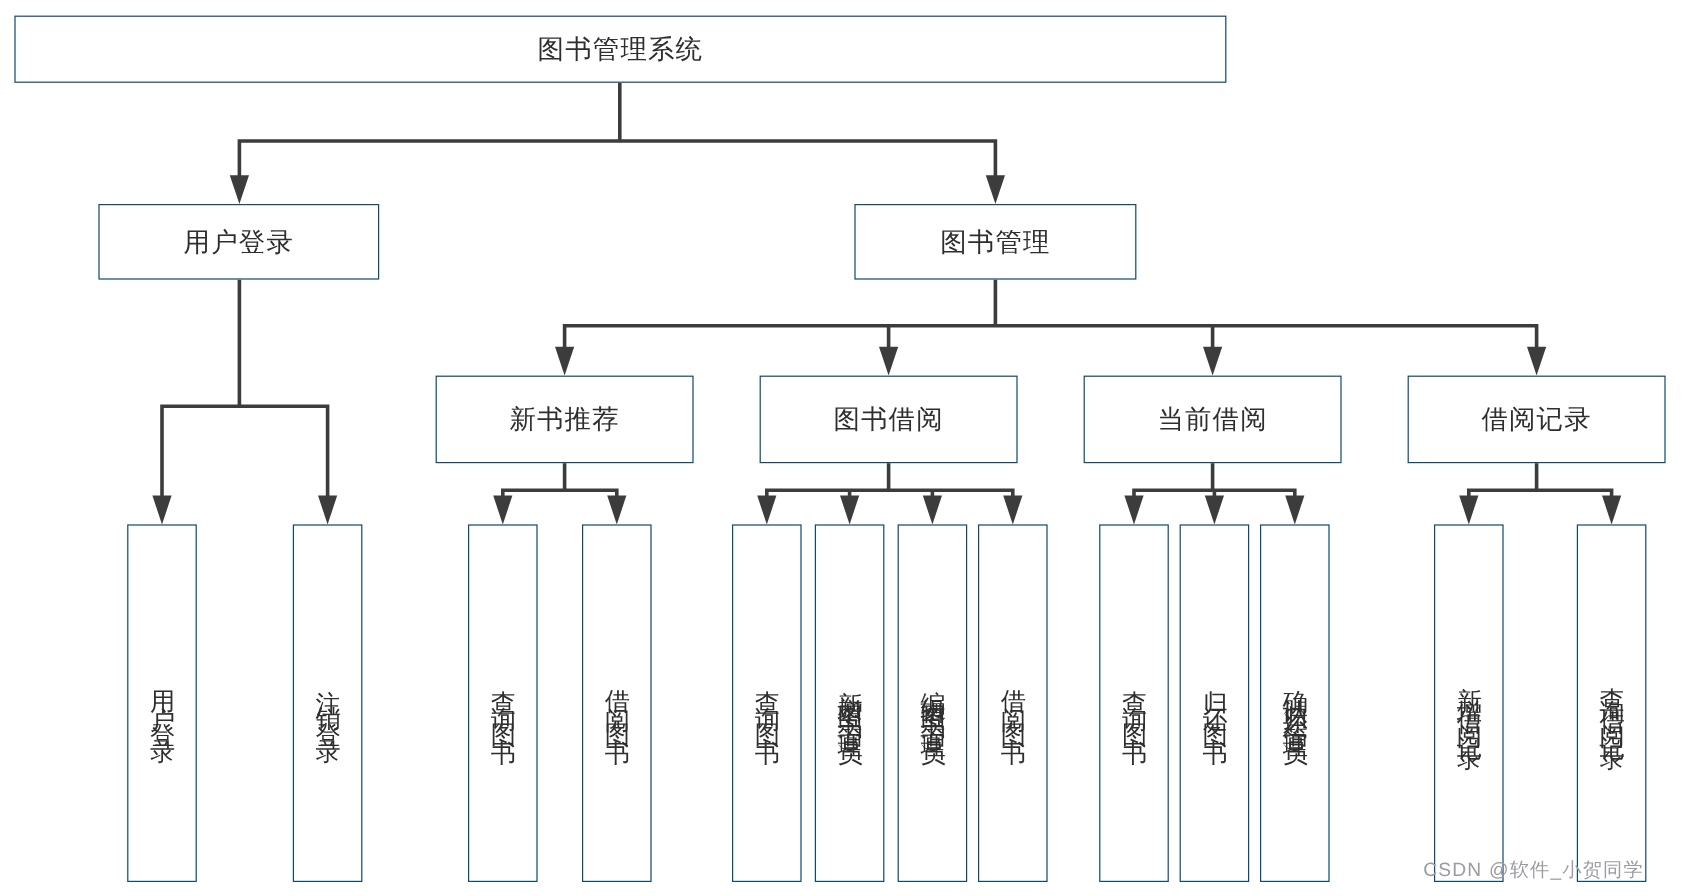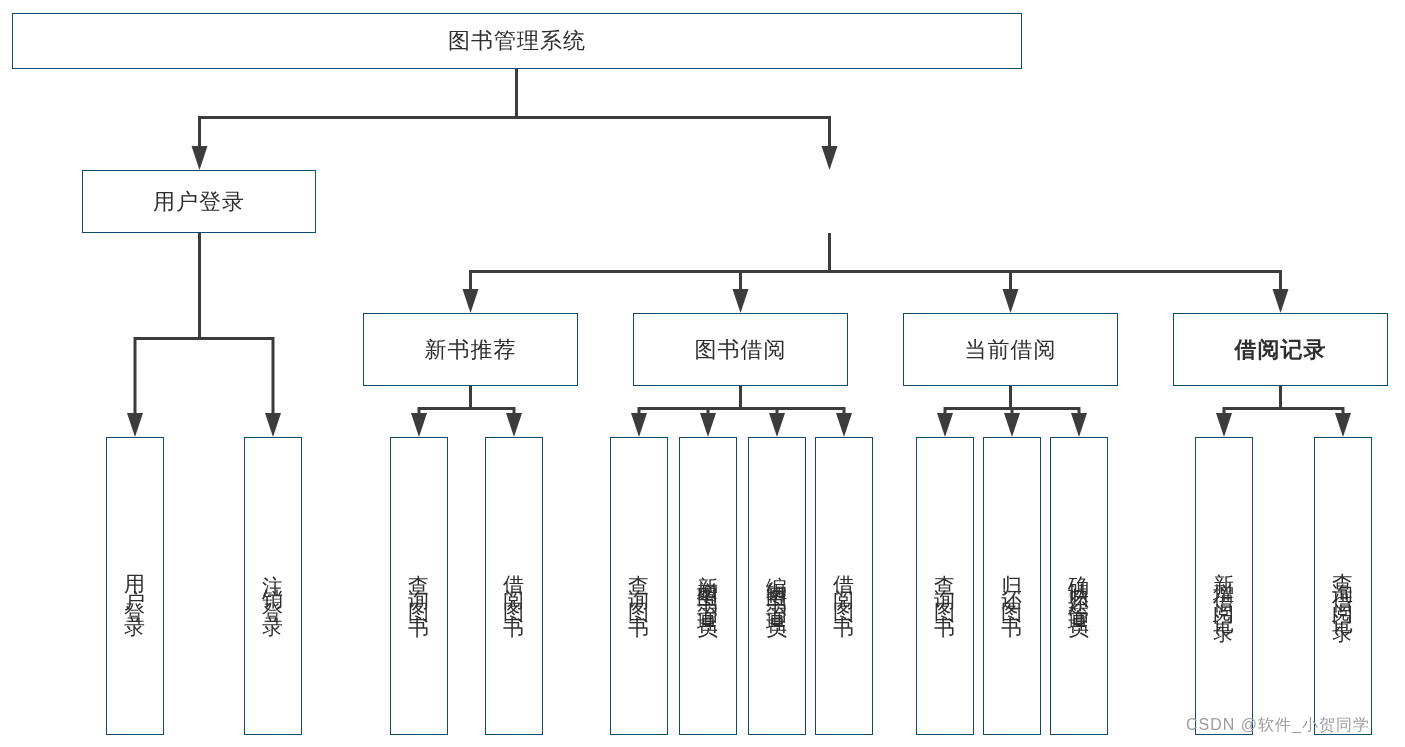--- a/index.html
+++ b/index.html
@@ -39,21 +39,21 @@
   
   .n-root  { left: 12px;   top: 13px;  width: 1010px; height: 56px; }
   
   .n-login { left: 82px;   top: 170px; width: 234px;  height: 63px; }
   .n-mgmt  { left: 712px;  top: 170px; width: 235px;  height: 63px; }
   
   .n-l3    { top: 313px; height: 73px; width: 215px; }
   .n-new   { left: 363px; }
   .n-bor   { left: 633px; }
   .n-cur   { left: 903px; }
-  .n-rec   { left: 1173px; font-weight: bold; }
+  .n-rec   { left: 1173px; }
   
   .leaf { top: 437px; height: 298px; width: 58px; }
   .l1  { left: 106px; }  .l2  { left: 244px; }
   .l3  { left: 390px; }  .l4  { left: 485px; }
   .l5  { left: 610px; }  .l6  { left: 679px; }
   .l7  { left: 748px; }  .l8  { left: 815px; }
   .l9  { left: 916px; }  .l10 { left: 983px; }
   .l11 { left: 1050px; }
   .l12 { left: 1195px; } .l13 { left: 1314px; }
   .watermark {
@@ -108,20 +108,23 @@
     <polygon points="1335,413 1351,413 1343,437"></polygon>
   </svg>
 
   <div class="node n-root">
     <span>图书管理系统</span>
   </div>
 
   <div class="node n-login">
     <span>用户登录</span>
   </div>
+  <div class="node n-mgmt">
+    <span>图书管理</span>
+  </div>
 
   <div class="node n-l3 n-new">
     <span>新书推荐</span>
   </div>
   <div class="node n-l3 n-bor">
     <span>图书借阅</span>
   </div>
   <div class="node n-l3 n-cur">
     <span>当前借阅</span>
   </div>

